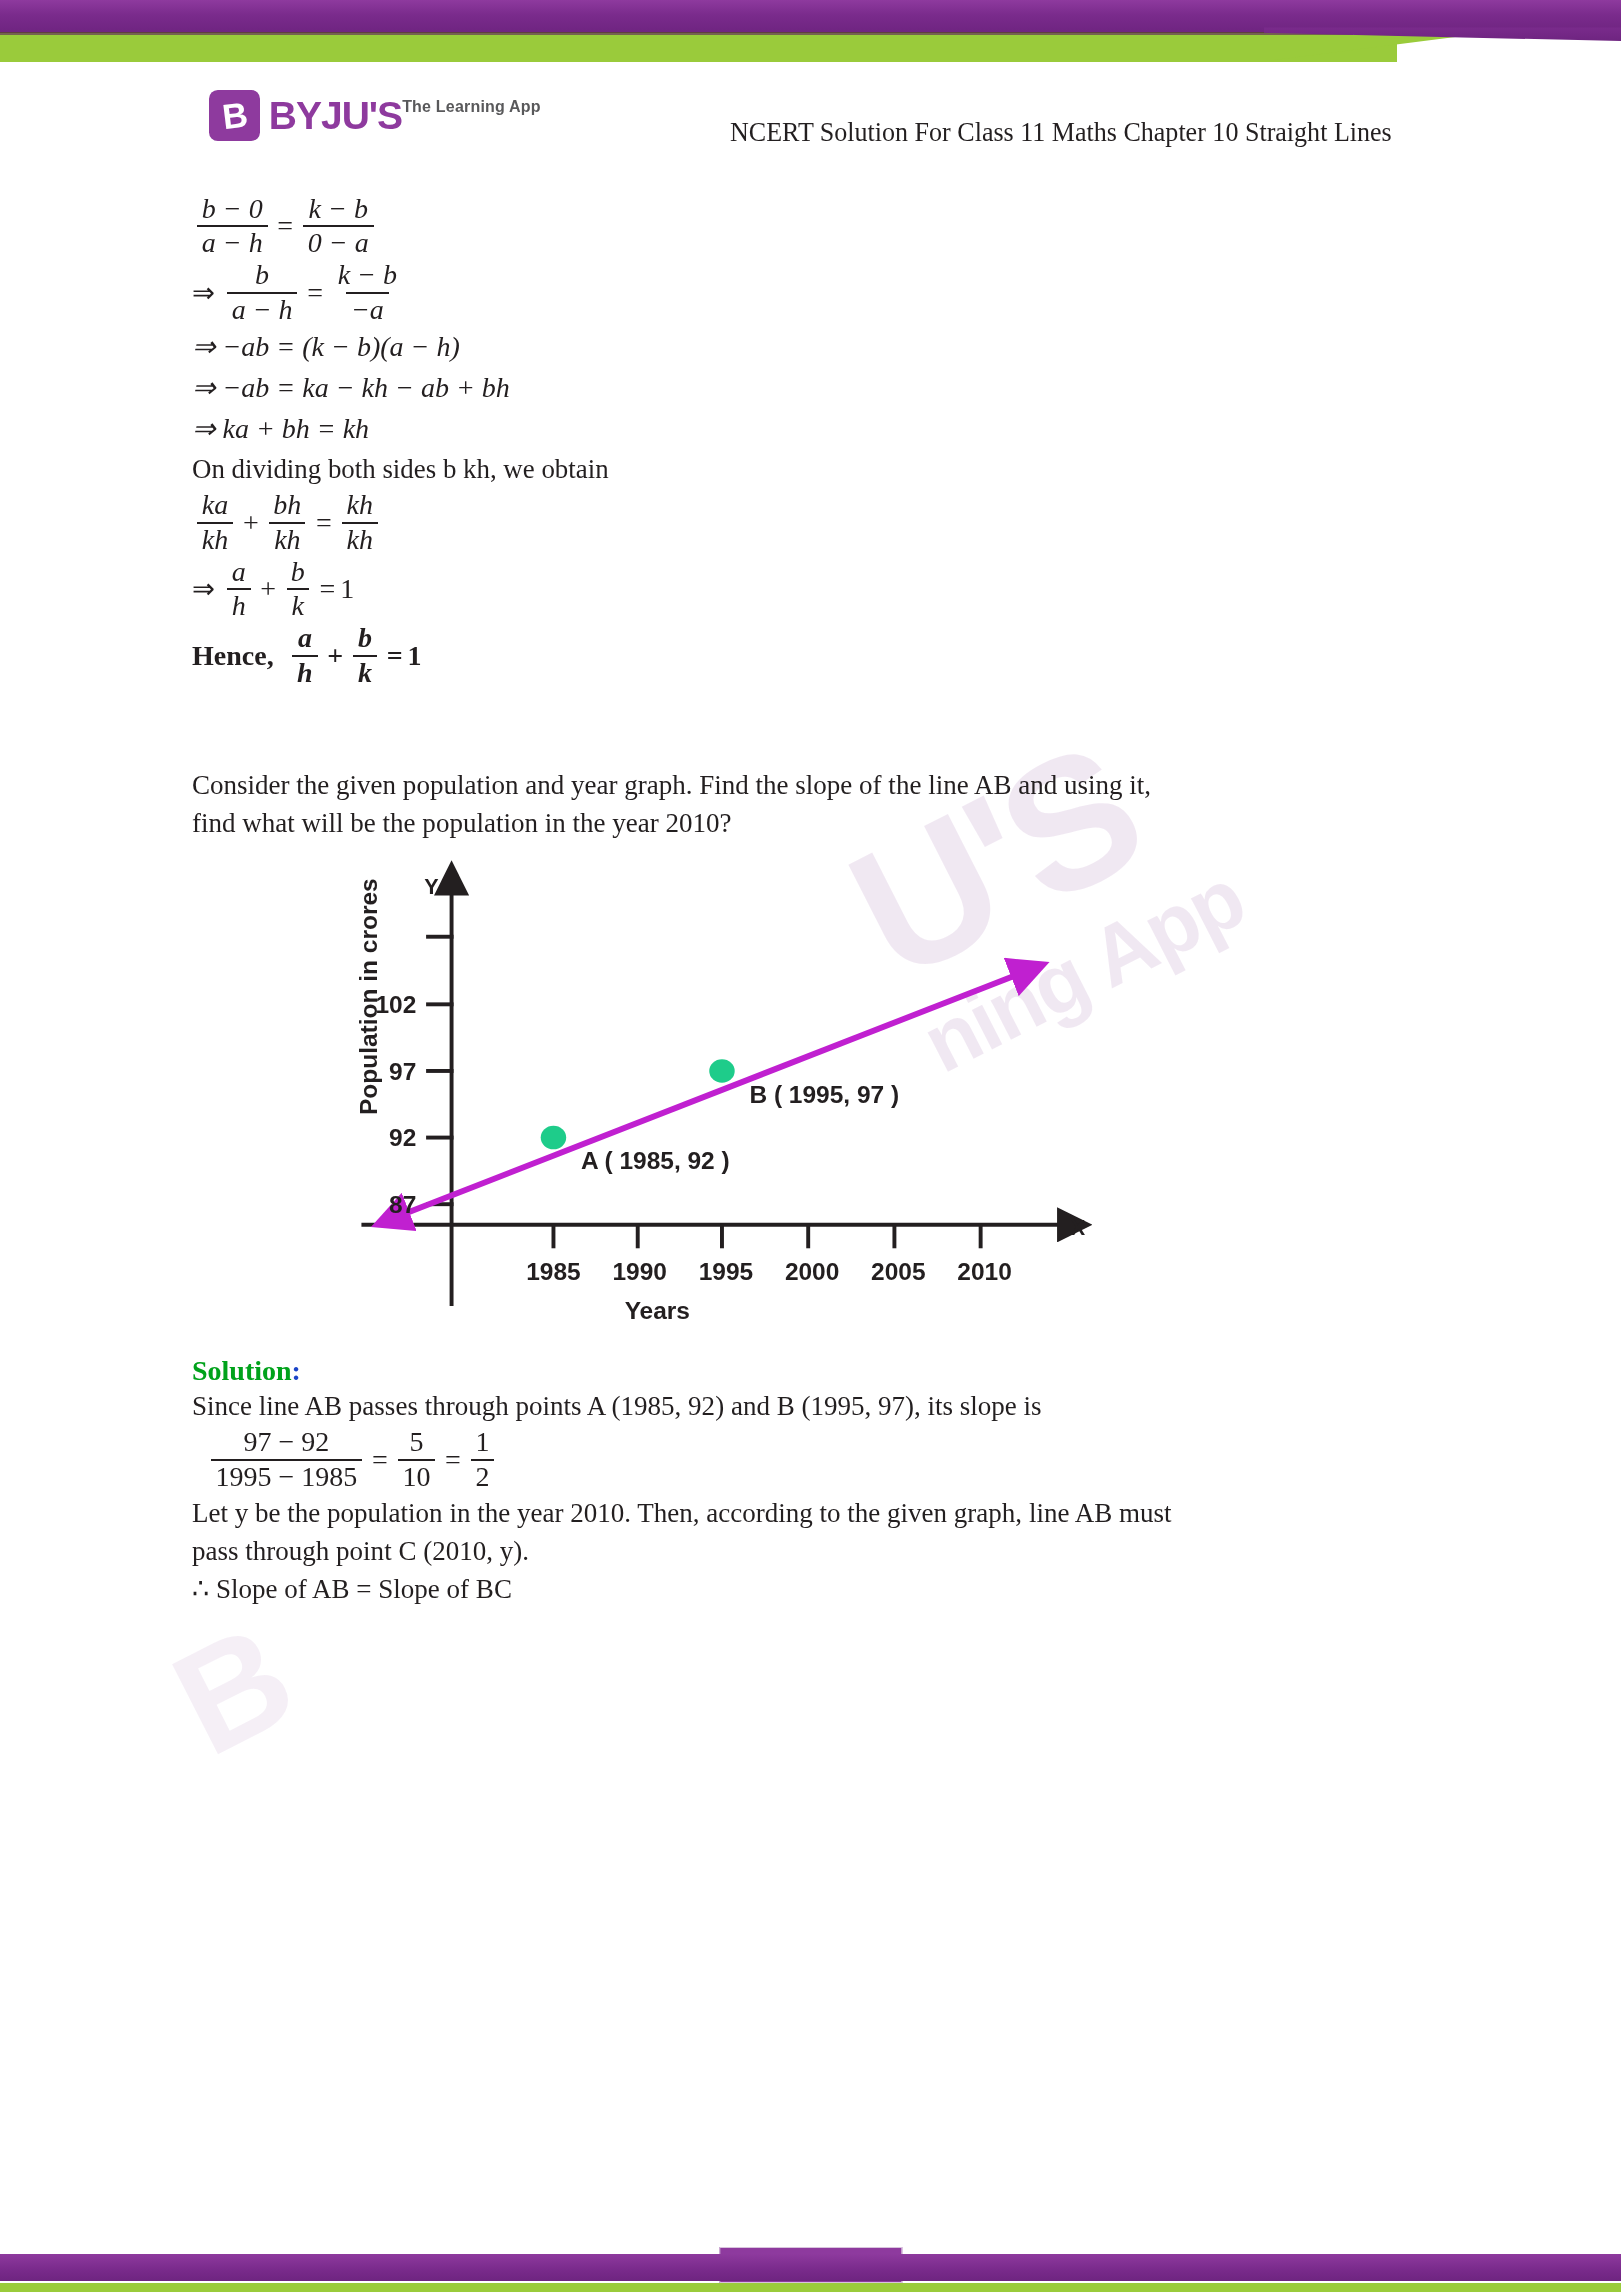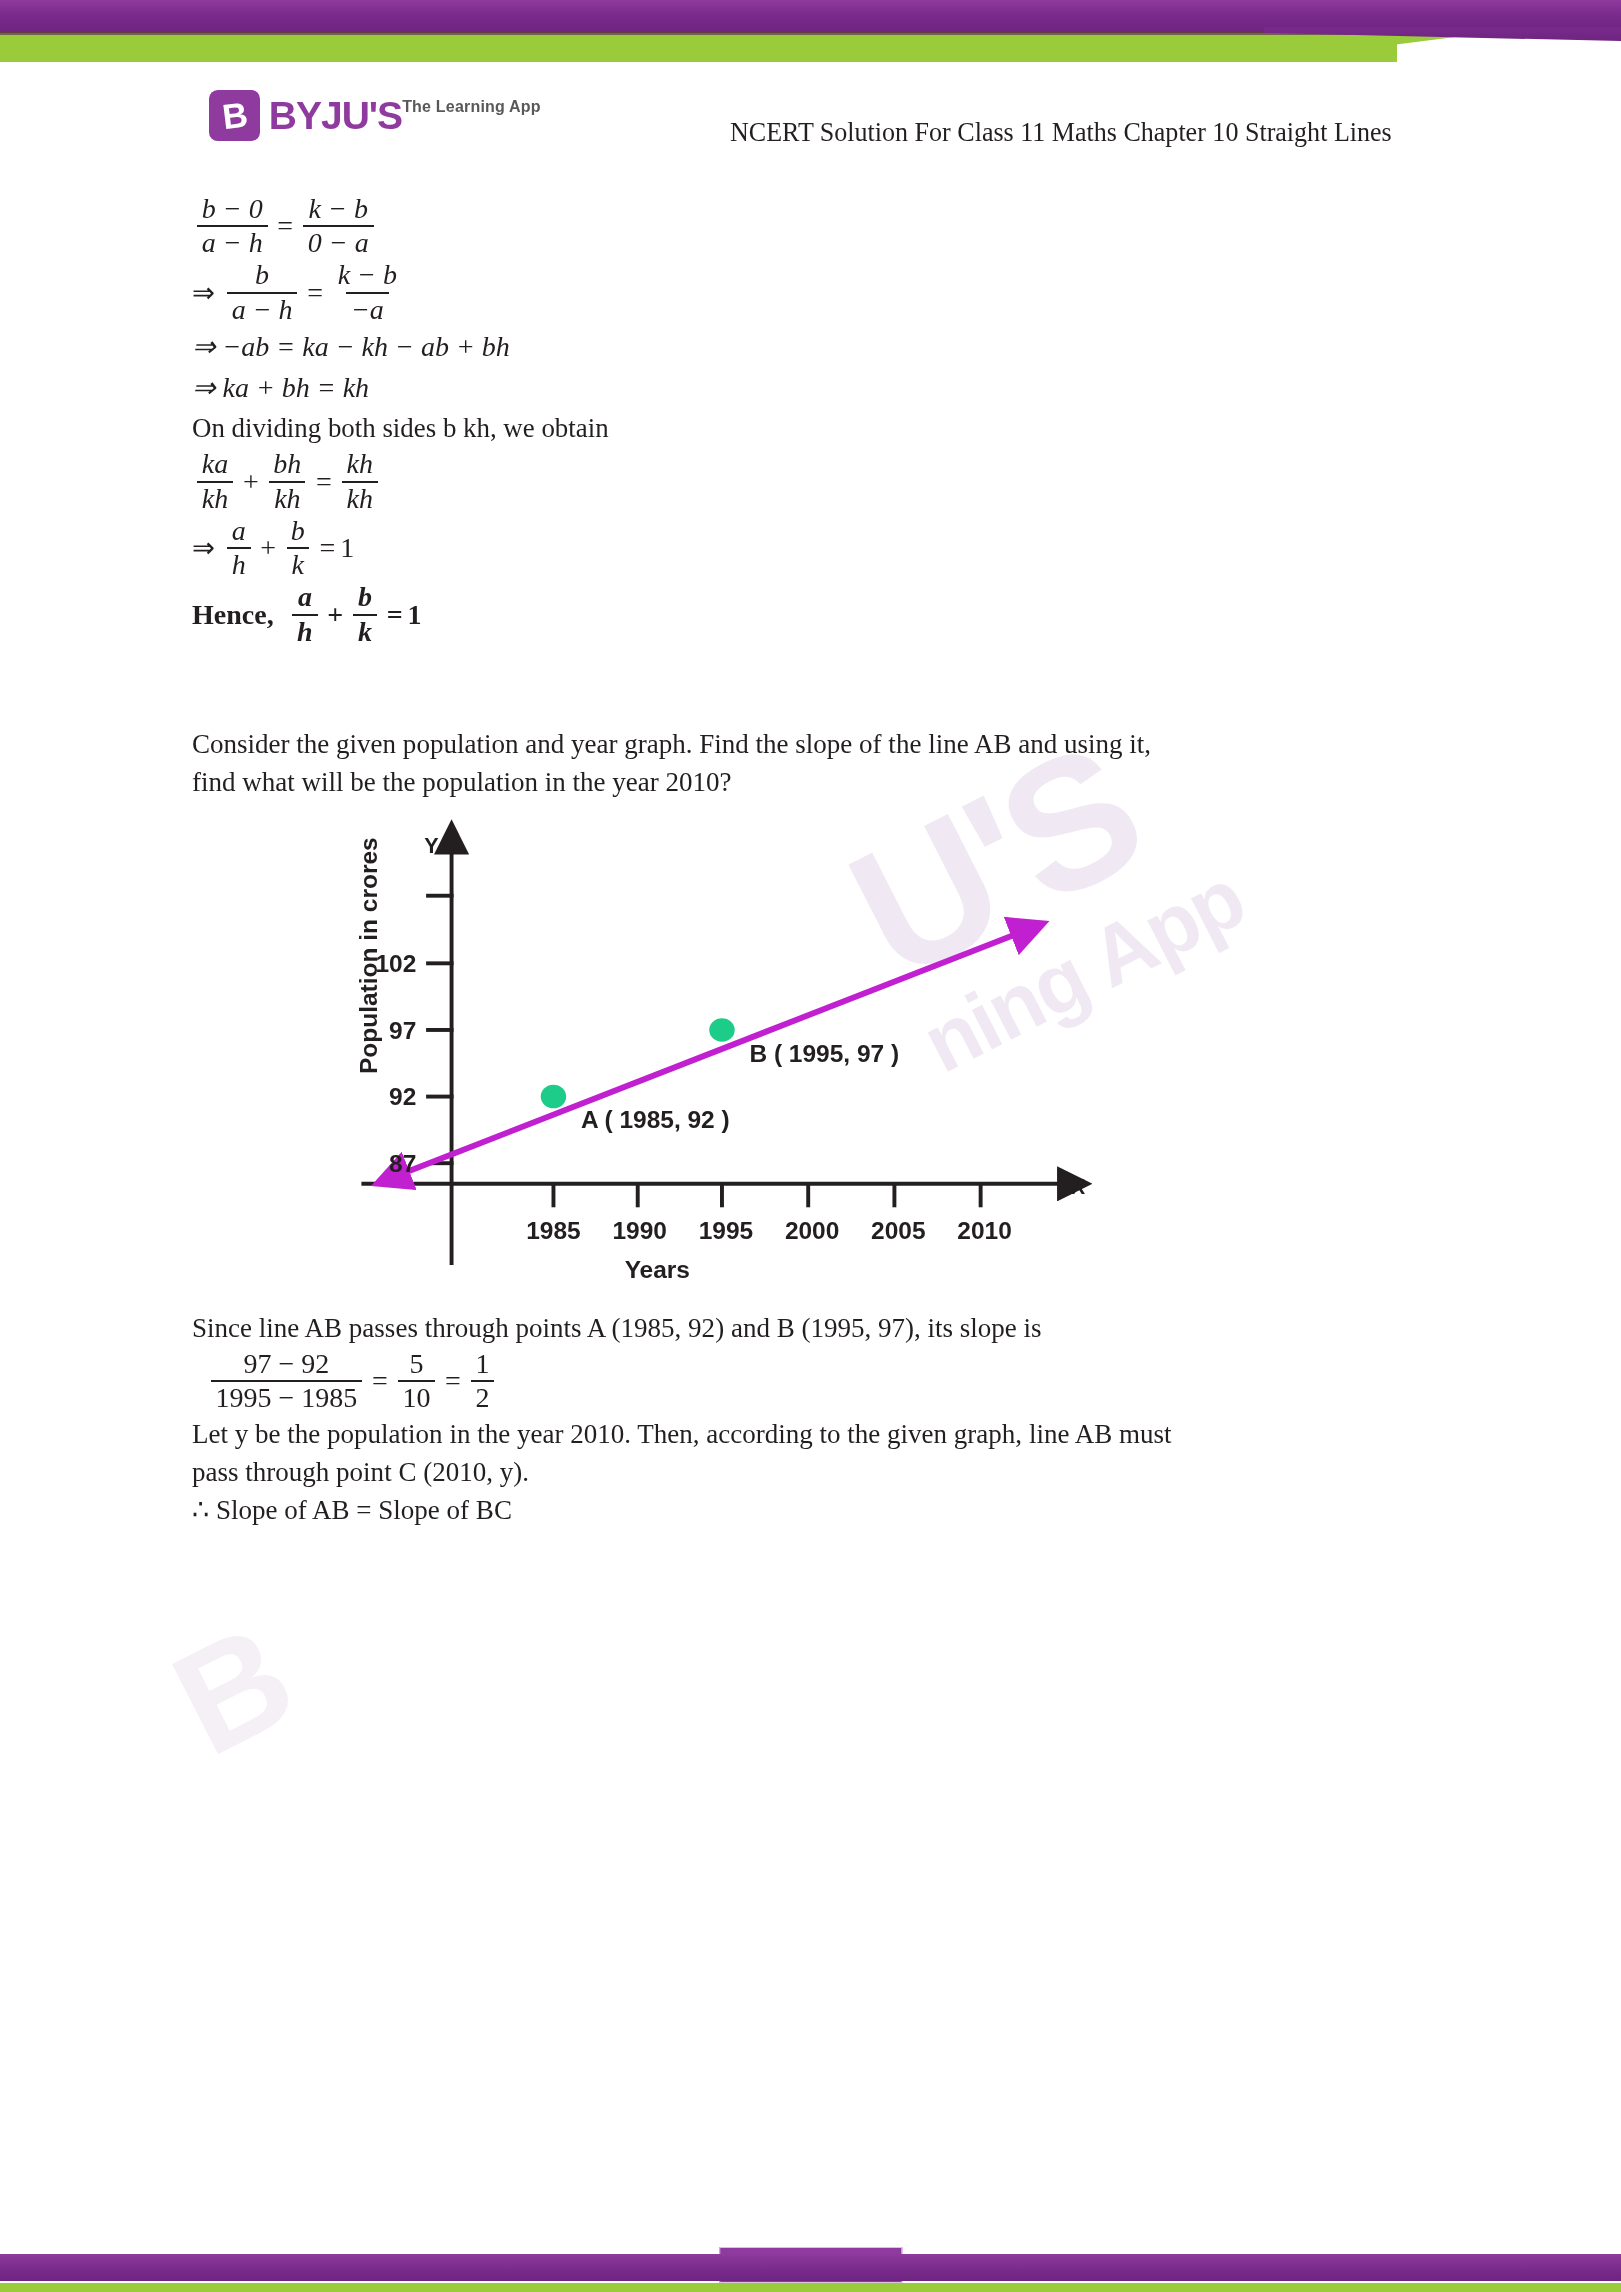--- a/index.html
+++ b/index.html
@@ -287,20 +287,21 @@
         <span class="num">b</span>
         <span class="den">a − h</span>
       </span>
       <span class="op">=</span>
       <span class="frac">
         <span class="num">k − b</span>
         <span class="den">−a</span>
       </span>
     </div>
 
+    <div class="mathline" style="font-style:italic;">⇒ −ab = (k − b)(a − h)</div>
     <div class="mathline" style="font-style:italic;">⇒ −ab = ka − kh − ab + bh</div>
     <div class="mathline" style="font-style:italic;">⇒ ka + bh = kh</div>
 
     <div class="line">On dividing both sides b kh, we obtain</div>
 
     <div class="mathline">
       <span class="frac">
         <span class="num">ka</span>
         <span class="den">kh</span>
       </span>
@@ -403,20 +404,23 @@
         <text x="664" y="428" text-anchor="middle" font-family="Liberation Sans, sans-serif" font-size="25" font-weight="bold" fill="#231f20">2010</text>
 
         <text x="252" y="315" font-family="Liberation Sans, sans-serif" font-size="25" font-weight="bold" fill="#231f20">A ( 1985, 92 )</text>
         <text x="424" y="248" font-family="Liberation Sans, sans-serif" font-size="25" font-weight="bold" fill="#231f20">B ( 1995, 97 )</text>
 
         <text x="-260" y="44" transform="rotate(-90)" font-family="Liberation Sans, sans-serif" font-size="25" font-weight="bold" fill="#231f20">Population in crores</text>
         <text x="330" y="468" text-anchor="middle" font-family="Liberation Sans, sans-serif" font-size="25" font-weight="bold" fill="#231f20">Years</text>
       </svg>
     </div>
 
+    <div class="sol-head" style="margin-top:5.9px;">
+      <span>Solution</span><span class="colon">:</span>
+    </div>
     <div class="q-text">Since line AB passes through points A (1985, 92) and B (1995, 97), its slope is</div>
 
     <div class="mathline" style="font-style:normal; margin-left:13.7px;">
       <span class="frac">
         <span class="num">97 − 92</span>
         <span class="den">1995 − 1985</span>
       </span>
       <span class="op">=</span>
       <span class="frac">
         <span class="num">5</span>

